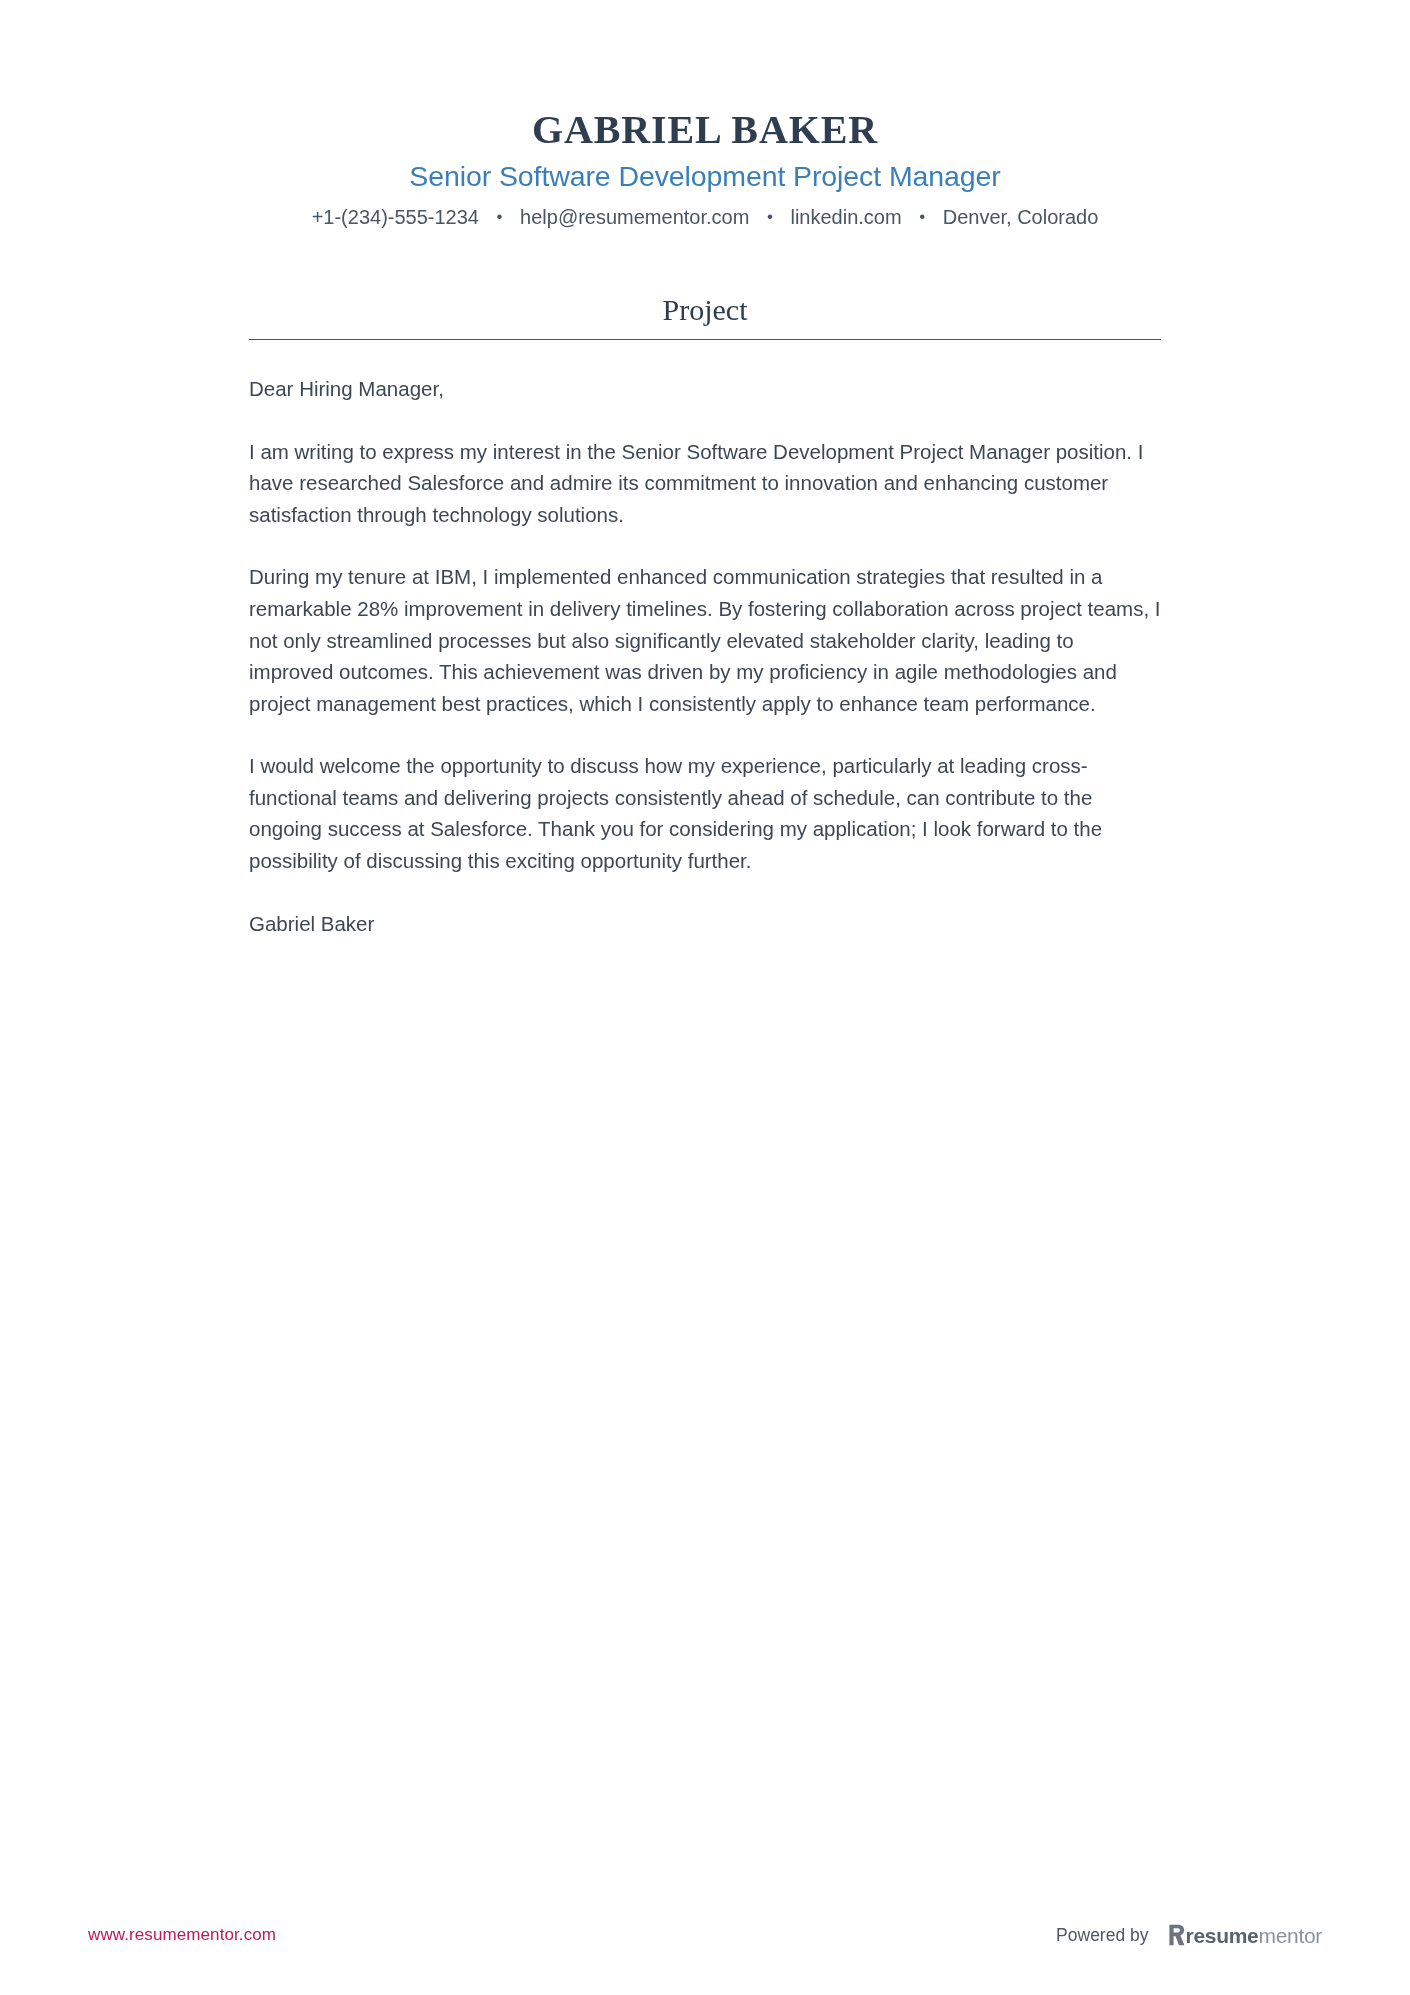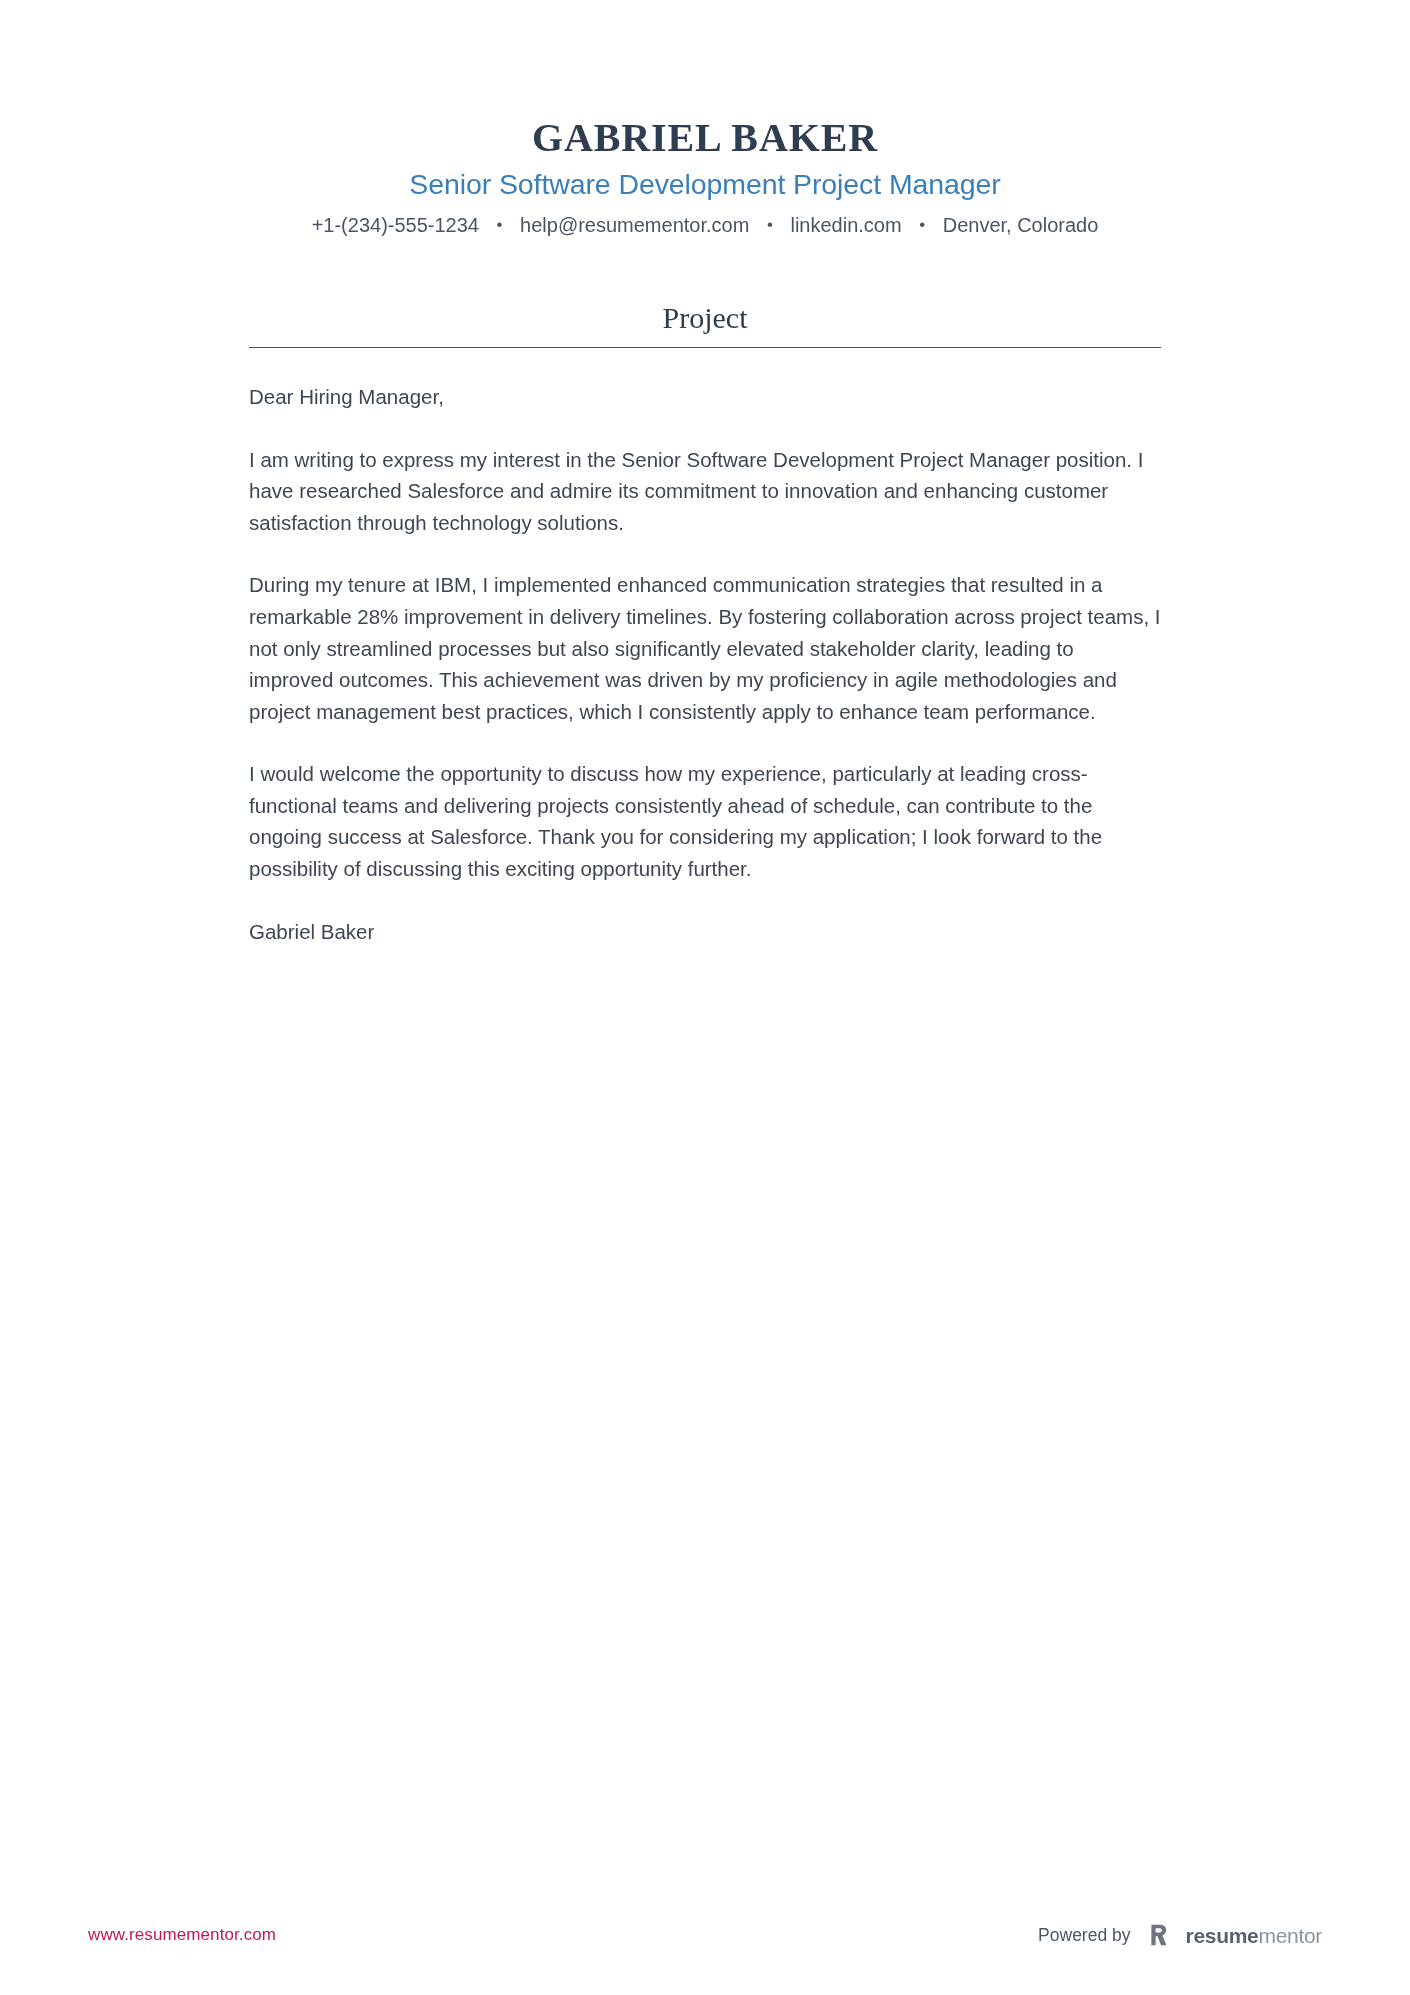--- a/index.html
+++ b/index.html
@@ -14,21 +14,21 @@
     font-family: "Liberation Sans", sans-serif;
     color: #3b4654;
     -webkit-font-smoothing: antialiased;
   }
 
   .page {
     position: relative;
     width: 1410px;
     height: 1995px;
     background: #ffffff;
-    padding: 8px;
+    padding: 0;
     overflow: hidden;
   }
 
   
   .header {
     padding-top: 108px;
     text-align: center;
   }
 
   .candidate-name {
@@ -130,21 +130,21 @@
   }
 
   .powered-label {
     font-size: 17.5px;
     color: #4c5764;
   }
 
   .brand-logo {
     display: flex;
     align-items: center;
-    gap: 19px;
+    gap: 1px;
   }
 
   .brand-mark {
     display: block;
     width: 17px;
     height: 22px;
   }
 
   .brand-wordmark {
     font-size: 21px;

